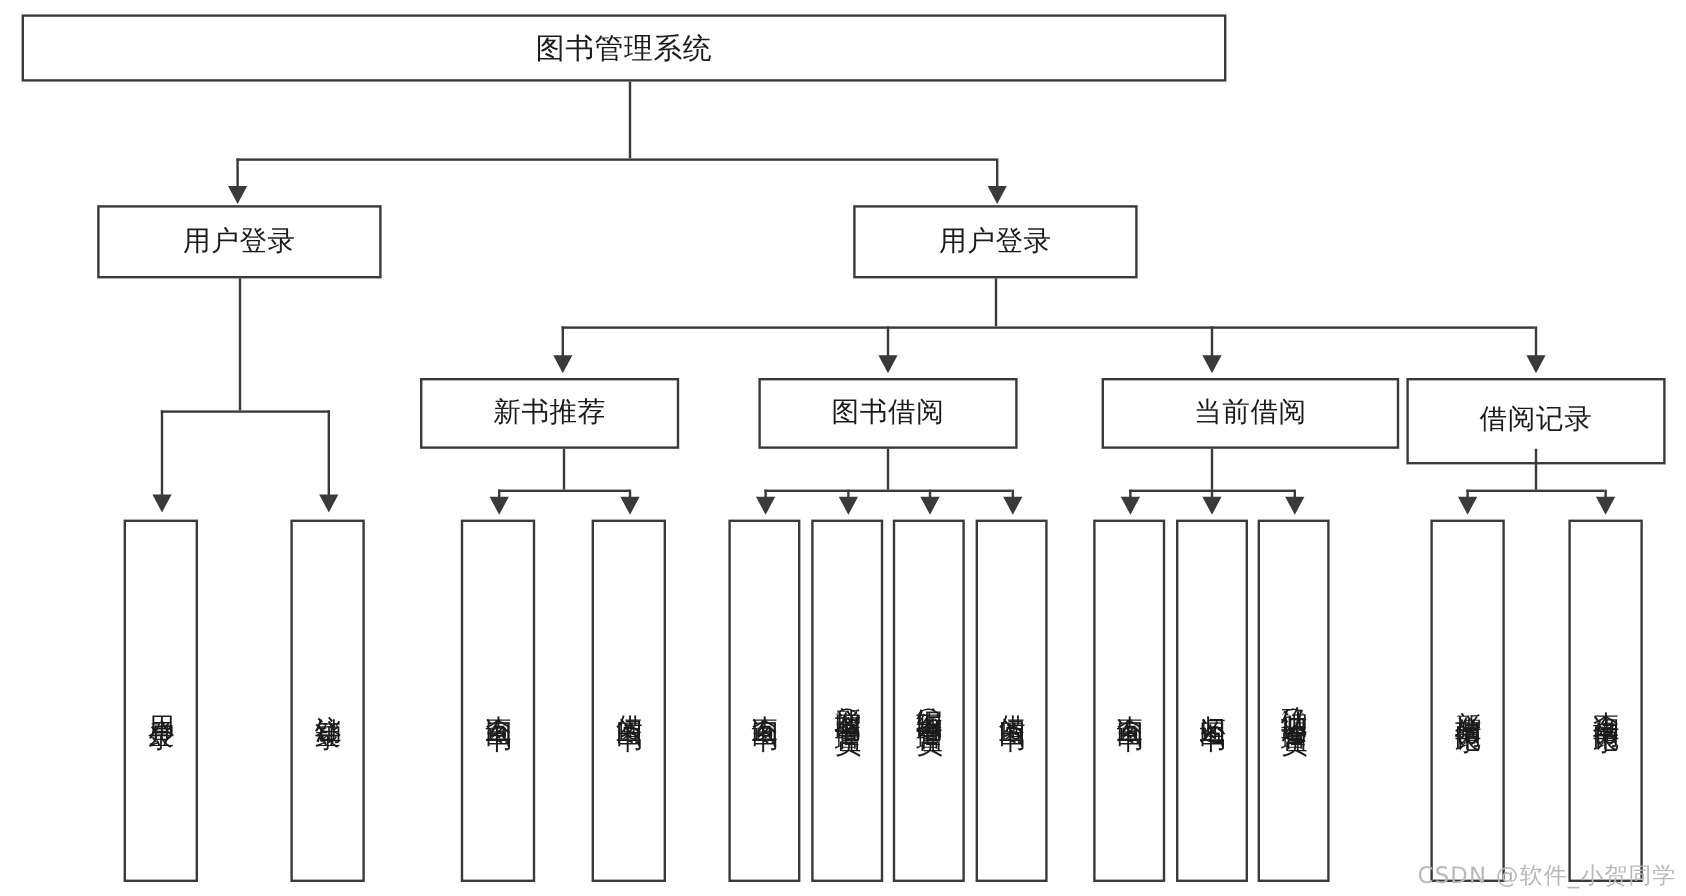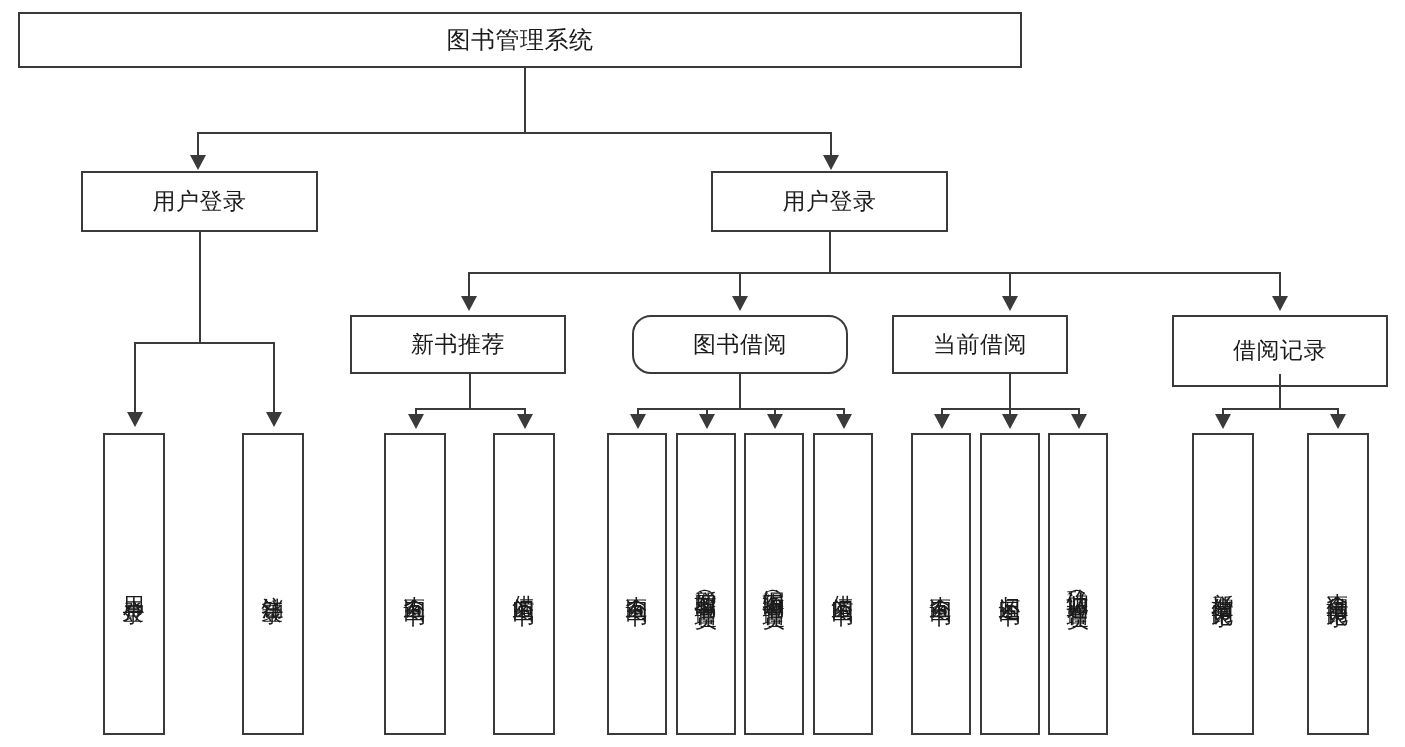--- a/index.html
+++ b/index.html
@@ -125,25 +125,25 @@
   <div class="arrow" style="left:732px; top:296px;"></div>
   <div class="vline" style="left:1009px; top:272px; height:26px;"></div>
   <div class="arrow" style="left:1002px; top:296px;"></div>
   <div class="vline" style="left:1279px; top:272px; height:26px;"></div>
   <div class="arrow" style="left:1272px; top:296px;"></div>
 
   <div class="node horiz" style="left:350px; top:315px; width:216px; height:59px;">
     <span class="lbl">新书推荐</span>
   </div>
 
-  <div class="node horiz" style="left:632px; top:315px; width:216px; height:59px;border-radius:19px;">
+  <div class="node horiz" style="left:632px; top:315px; width:216px; height:59px;">
     <span class="lbl">图书借阅</span>
   </div>
 
-  <div class="node horiz" style="left:892px; top:315px; width:176px; height:59px;">
+  <div class="node horiz" style="left:918px; top:315px; width:248px; height:59px;">
     <span class="lbl">当前借阅</span>
   </div>
 
   <div class="node horiz" style="left:1172px; top:315px; width:216px; height:72px;">
     <span class="lbl">借阅记录</span>
   </div>
 
   <div class="vline" style="left:469px; top:374px; height:34px;"></div>
   <div class="hline" style="left:415px; top:408px; width:110px;"></div>
   <div class="vline" style="left:415px; top:408px; height:8px;"></div>
@@ -215,14 +215,15 @@
     <span class="lbl">确认归还（管理员）</span>
   </div>
 
   <div class="node vert" style="left:1192px; top:433px; width:62px; height:302px;">
     <span class="lbl">新增借阅记录</span>
   </div>
   <div class="node vert" style="left:1307px; top:433px; width:62px; height:302px;">
     <span class="lbl">查询借阅记录</span>
   </div>
 
+  <div id="watermark">CSDN @软件_小贺同学</div>
 
 </div>
 
 </body></html>

